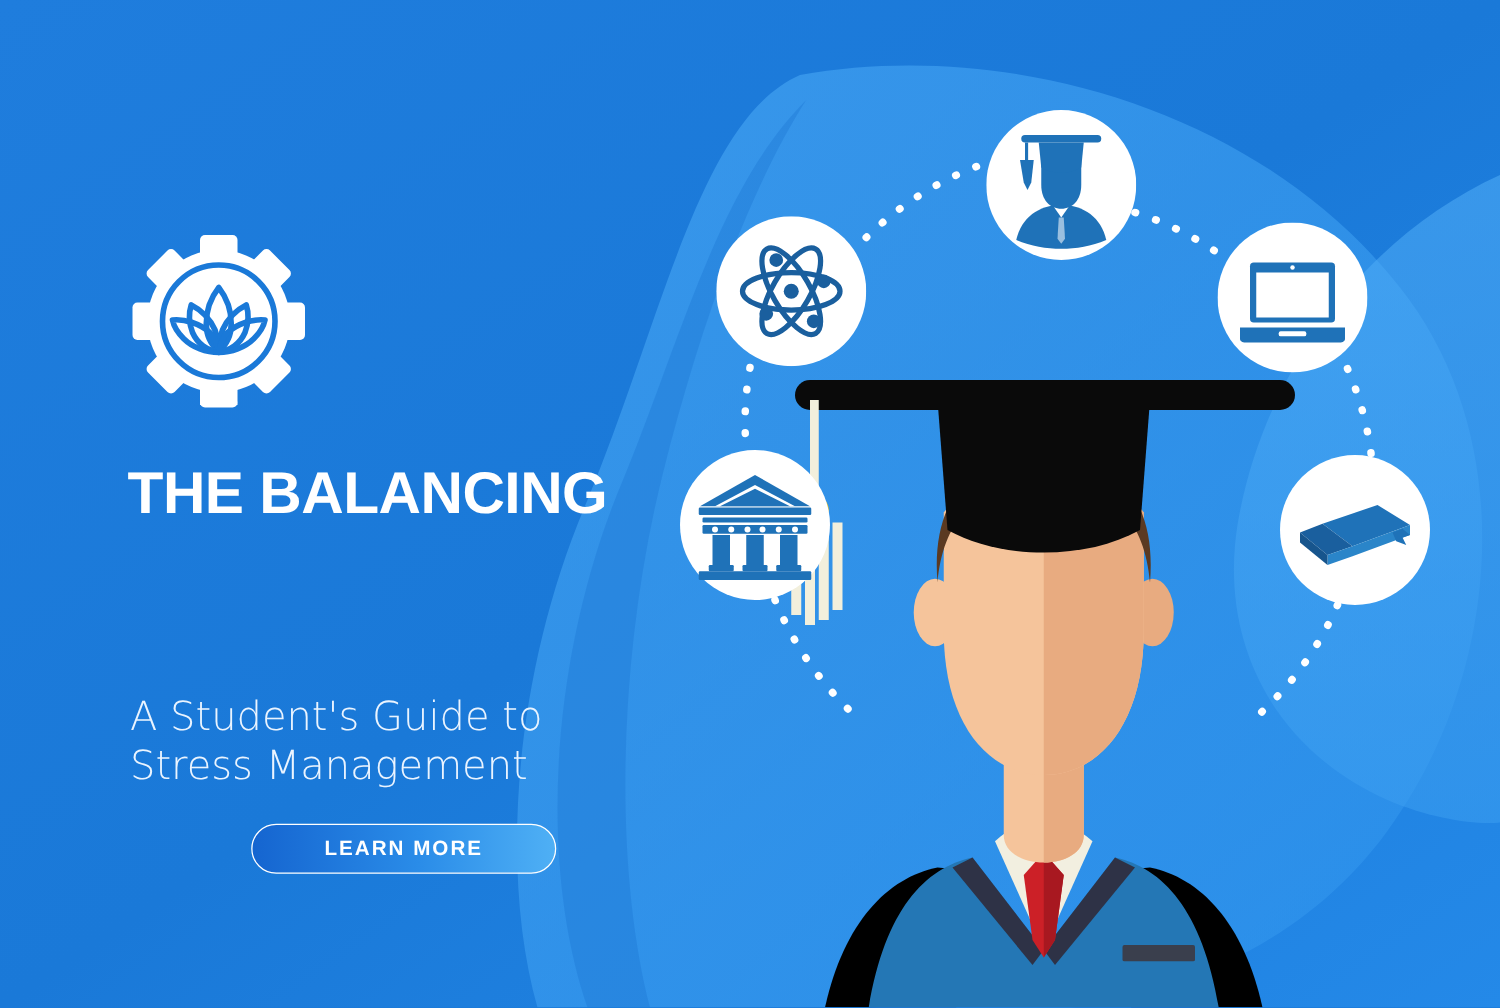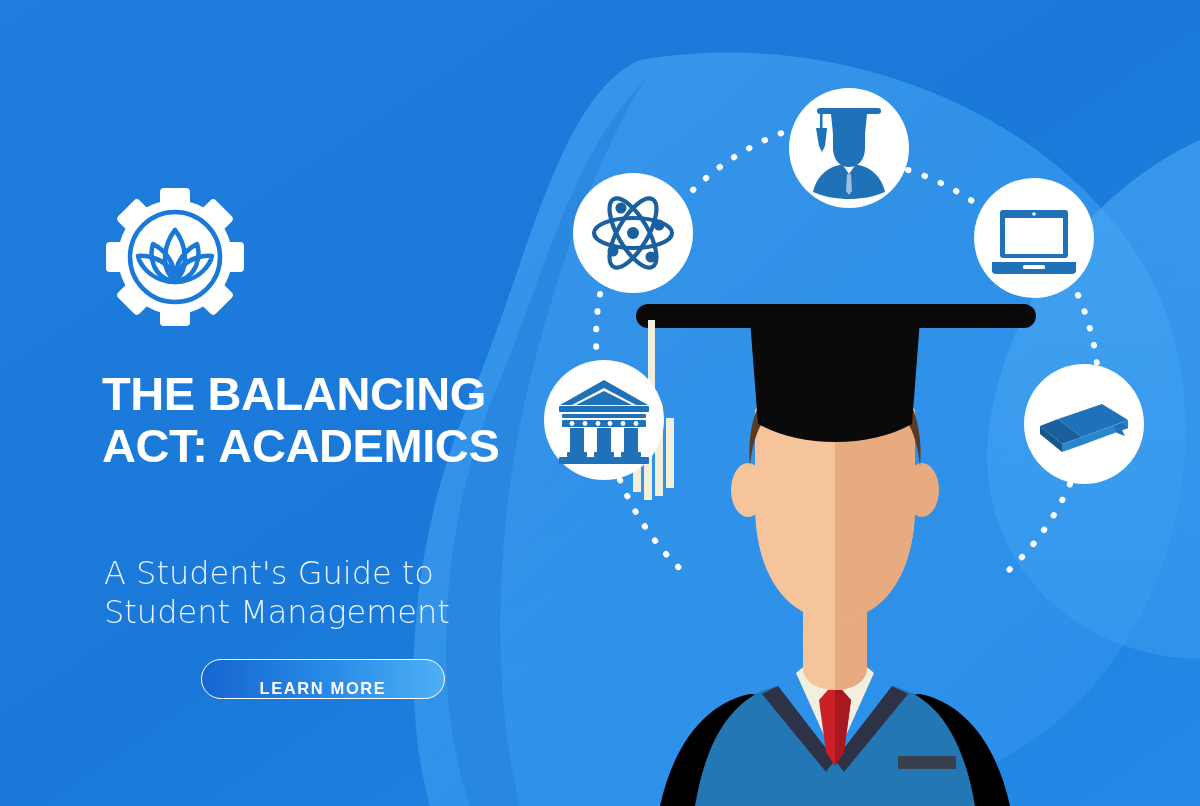--- a/index.html
+++ b/index.html
@@ -49,21 +49,21 @@
     position:absolute; left:101px; top:659px;
     width:244px; height:40px;
     border:1.6px solid #ffffff;
     border-radius:20px;
     background:linear-gradient(90deg,#1565d0 0%,#2a8ce8 55%,#4fb0f5 100%);
     color:#ffffff;
     font-size:16.5px;
     font-weight:bold;
     letter-spacing:1.6px;
     text-transform:uppercase;
-    display:flex; align-items:flex-end; justify-content:center;
+    display:flex; align-items:center; justify-content:center;
     cursor:pointer;
     font-family:"Liberation Sans","DejaVu Sans",sans-serif;
   }
 
   
   .illus{ position:absolute; left:0; top:0; width:1200px; height:806px; z-index:20; }
   .node{ position:absolute; z-index:35; }
   .node svg{ display:block; }
   .grad-figure{ position:absolute; left:600px; top:290px; width:470px; height:516px; z-index:30; }
 </style>
@@ -310,26 +310,25 @@
           <path d="M75,99 C66,99 58,93 54,84 C51,76 51,68 53,62 C61,66 68,73 72,82 C74,88 75,94 75,99 Z"></path>
           <path d="M75,99 C84,99 92,93 96,84 C99,76 99,68 97,62 C89,66 82,73 78,82 C76,88 75,94 75,99 Z"></path>
           <path d="M75,100 C65,100 54,96 47,89 C42,84 39,79 38,74 C48,73 60,77 68,84 C72,88 74,94 75,100 Z"></path>
           <path d="M75,100 C85,100 96,96 103,89 C108,84 111,79 112,74 C102,73 90,77 82,84 C78,88 76,94 75,100 Z"></path>
         </g>
       </svg>
     </div>
 
     <h1 class="title">
       <span class="tline">THE BALANCING</span>
-      <span class="tline">ACT: ACADEMICS</span>
     </h1>
 
     <p class="subtitle">
       <span class="sline">A Student's Guide to</span>
-      <span class="sline">Student Management</span>
+      <span class="sline">Stress Management</span>
     </p>
 
     <div class="cta">
       <span>LEARN MORE</span>
     </div>
   </div>
 
 </div>
 
 </body></html>

